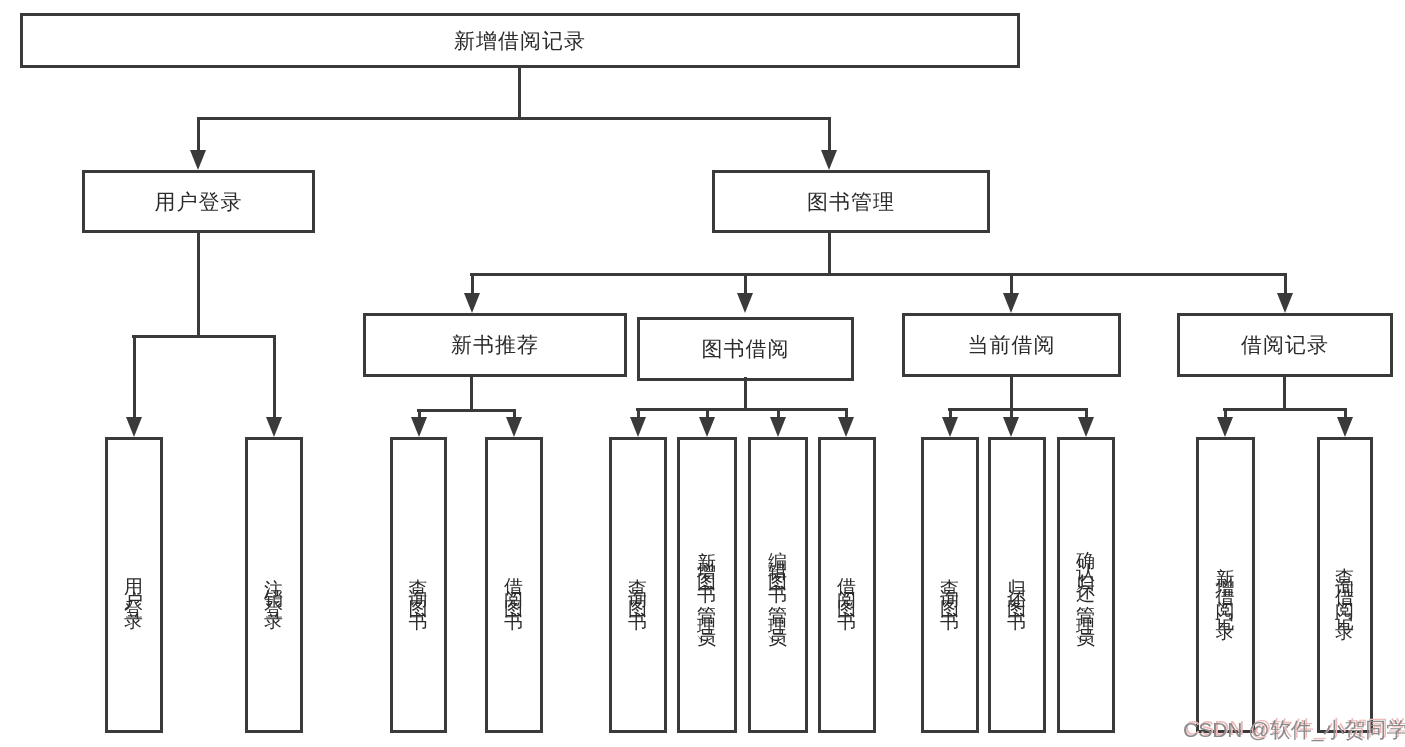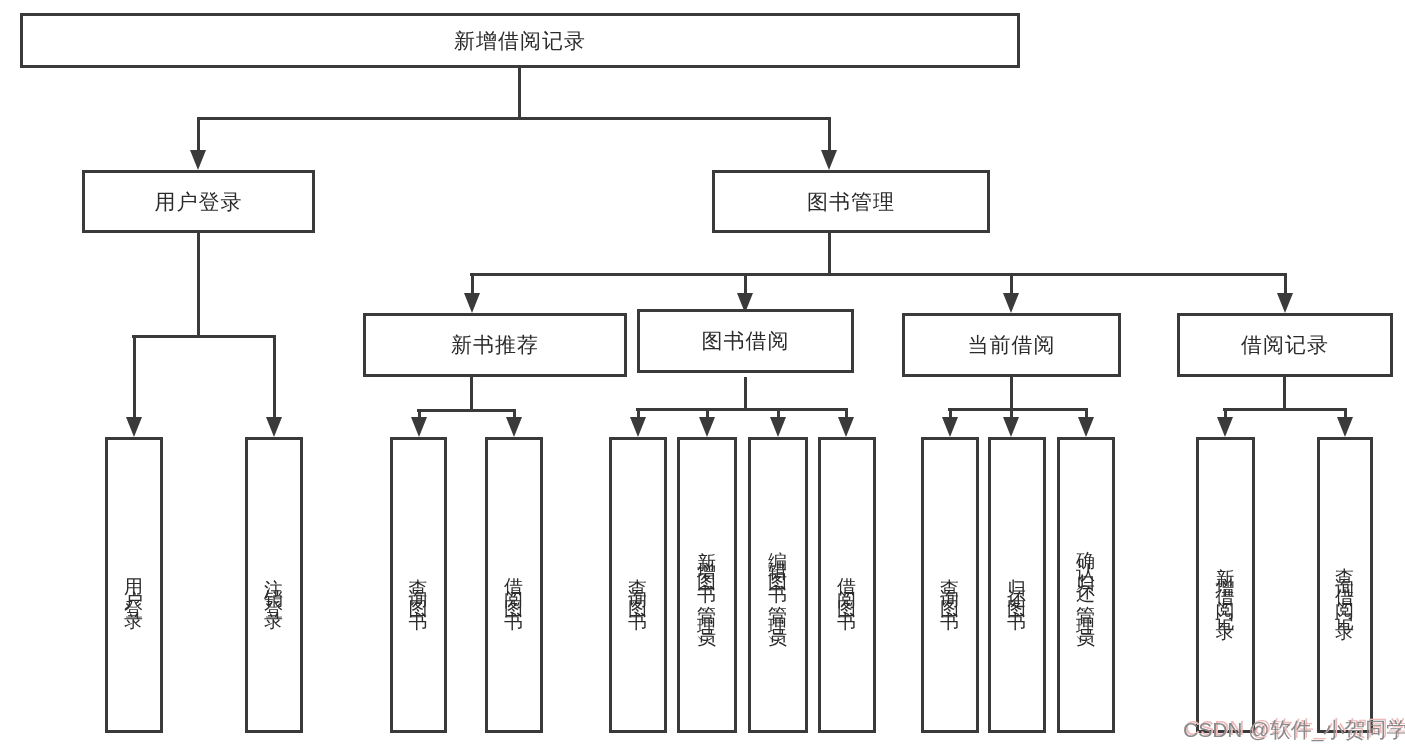--- a/index.html
+++ b/index.html
@@ -75,21 +75,21 @@
   <div class="arrow" style="left:266px;top:335px;height:102px"></div>
 
   <div class="vline" style="left:828px;top:233px;height:40px"></div>
   <div class="hline" style="left:470px;top:273px;width:816px"></div>
   <div class="arrow" style="left:464px;top:273px;height:40px"></div>
   <div class="arrow" style="left:737px;top:273px;height:40px"></div>
   <div class="arrow" style="left:1003px;top:273px;height:40px"></div>
   <div class="arrow" style="left:1277px;top:273px;height:40px"></div>
 
   <div class="node h" style="left:363px;top:313px;width:264px;height:64px">新书推荐</div>
-  <div class="node h" style="left:637px;top:309px;width:217px;height:64px">图书借阅</div>
+  <div class="node h" style="left:637px;top:317px;width:217px;height:64px">图书借阅</div>
   <div class="node h" style="left:902px;top:313px;width:219px;height:64px">当前借阅</div>
   <div class="node h" style="left:1177px;top:313px;width:216px;height:64px">借阅记录</div>
 
   <div class="vline" style="left:470px;top:377px;height:32px"></div>
   <div class="hline" style="left:417px;top:409px;width:99px"></div>
   <div class="arrow" style="left:411px;top:409px;height:28px"></div>
   <div class="arrow" style="left:506px;top:409px;height:28px"></div>
 
   <div class="vline" style="left:744px;top:377px;height:31px"></div>
   <div class="hline" style="left:636px;top:408px;width:212px"></div>

